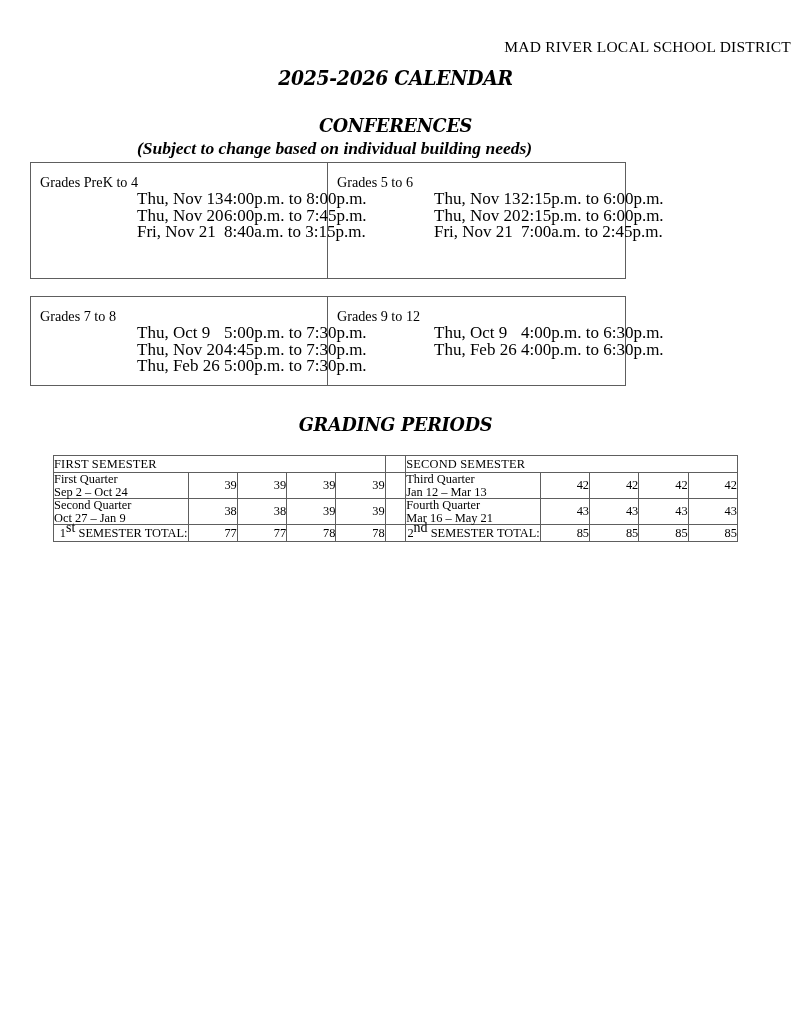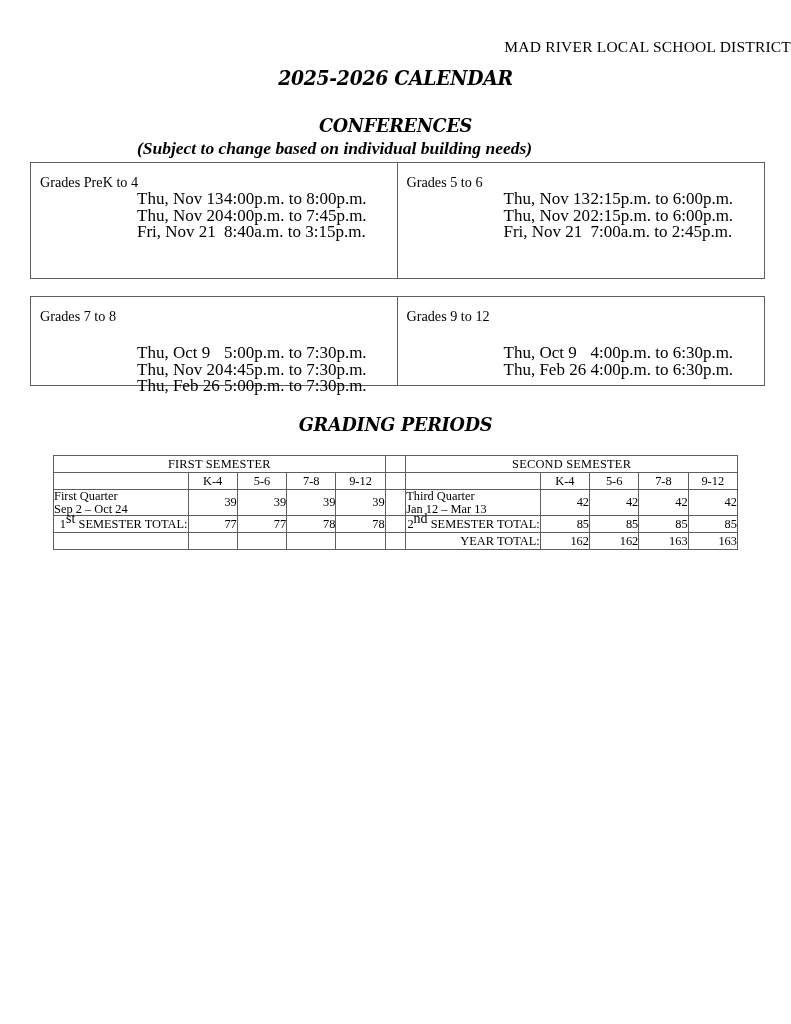--- a/index.html
+++ b/index.html
@@ -85,21 +85,21 @@
     font-style: italic;
     font-size: 19px;
     letter-spacing: -0.3px;
     transform: scaleX(0.93);
   }
 
   
   .conf-row {
     position: absolute;
     left: 30px;
-    width: 735px;
+    width: 596px;
     border: 1.3px solid #5e5e5e;
     box-sizing: border-box;
     display: flex;
   }
   .conf-row.row1 { top: 162px; height: 117px; }
   .conf-row.row2 { top: 296px; height: 90px; }
 
   .conf-cell {
     box-sizing: border-box;
     position: relative;
@@ -115,21 +115,21 @@
     top: 11px;
     font-size: 14.2px;
     white-space: nowrap;
   }
 
   .conf-lines {
     position: absolute;
     left: 106px;
     top: 28px;
   }
-  .conf-row.row2 .conf-lines { top: 28px; margin-top: 20px; }
+  .conf-row.row2 .conf-lines { top: 28px; }
 
   .conf-line {
     display: flex;
     font-size: 17px;
     line-height: 16.5px;
     white-space: nowrap;
   }
   .conf-line .date {
     width: 87px;
     flex: 0 0 87px;
@@ -170,21 +170,21 @@
   td.gutter {
     border-top: none;
     border-bottom: none;
     border-left: 1.1px solid #5e5e5e;
     border-right: 1.1px solid #5e5e5e;
   }
   td.gutter.top-edge { border-top: 1.1px solid #5e5e5e; }
   td.gutter.bot-edge { border-bottom: 1.1px solid #5e5e5e; }
 
   .sem-head {
-    text-align: center;
+    text-align: left;
     font-size: 15px;
     height: 22px;
     letter-spacing: 0.2px;
   }
 
   .grade-head {
     text-align: center;
     font-size: 13px;
     height: 20px;
   }
@@ -235,21 +235,21 @@
   <div class="conf-row row1">
     <div class="conf-cell left">
       <div class="conf-grade">Grades PreK to 4</div>
       <div class="conf-lines">
         <div class="conf-line">
           <span class="date">Thu, Nov 13</span>
           <span class="time">4:00p.m. to 8:00p.m.</span>
         </div>
         <div class="conf-line">
           <span class="date">Thu, Nov 20</span>
-          <span class="time">4:00p.m. to 7:45p.m.</span>
+          <span class="time">6:00p.m. to 7:45p.m.</span>
         </div>
         <div class="conf-line">
           <span class="date">Fri, Nov 21</span>
           <span class="time">8:40a.m. to 3:15p.m.</span>
         </div>
       </div>
     </div>
     <div class="conf-cell">
       <div class="conf-grade">Grades 5 to 6</div>
       <div class="conf-lines">
@@ -320,33 +320,20 @@
           <col class="c-grade">
       </colgroup>
       <tbody>
 
         <tr>
           <td class="sem-head" colspan="5">FIRST SEMESTER</td>
           <td class="gutter top-edge"></td>
           <td class="sem-head" colspan="5">SECOND SEMESTER</td>
         </tr>
 
-        <tr>
-          <td></td>
-          <td class="grade-head">K-4</td>
-          <td class="grade-head">5-6</td>
-          <td class="grade-head">7-8</td>
-          <td class="grade-head">9-12</td>
-          <td class="gutter"></td>
-          <td></td>
-          <td class="grade-head">K-4</td>
-          <td class="grade-head">5-6</td>
-          <td class="grade-head">7-8</td>
-          <td class="grade-head">9-12</td>
-        </tr>
 
         <tr>
           <td class="qtr-cell">
             <span class="l1">First Quarter</span>
             <span class="l2">Sep 2 – Oct 24</span>
           </td>
           <td class="num">39</td>
           <td class="num">39</td>
           <td class="num">39</td>
           <td class="num">39</td>
@@ -354,45 +341,51 @@
           <td class="qtr-cell">
             <span class="l1">Third Quarter</span>
             <span class="l2">Jan 12 – Mar 13</span>
           </td>
           <td class="num">42</td>
           <td class="num">42</td>
           <td class="num">42</td>
           <td class="num">42</td>
         </tr>
 
+        <tr>
+          <td class="qtr-cell">
+            <span class="l1">Second Quarter</span>
+            <span class="l2">Oct 27 – Jan 9</span>
+          </td>
+          <td class="num">38</td>
+          <td class="num">38</td>
+          <td class="num">39</td>
+          <td class="num">39</td>
+          <td class="gutter"></td>
+          <td class="qtr-cell">
+            <span class="l1">Fourth Quarter</span>
+            <span class="l2">Mar 16 – May 21</span>
+          </td>
+          <td class="num">43</td>
+          <td class="num">43</td>
+          <td class="num">43</td>
+          <td class="num">43</td>
+        </tr>
 
         <tr>
           <td class="total-label"><span>1</span><sup>st</sup><span> SEMESTER TOTAL:</span></td>
           <td class="num">77</td>
           <td class="num">77</td>
           <td class="num">78</td>
           <td class="num">78</td>
           <td class="gutter"></td>
           <td class="total-label"><span>2</span><sup>nd</sup><span> SEMESTER TOTAL:</span></td>
           <td class="num">85</td>
           <td class="num">85</td>
           <td class="num">85</td>
           <td class="num">85</td>
         </tr>
 
-        <tr class="empty-row">
-          <td class="total-label"></td>
-          <td class="num"></td>
-          <td class="num"></td>
-          <td class="num"></td>
-          <td class="num"></td>
-          <td class="gutter bot-edge"></td>
-          <td class="total-label">YEAR TOTAL:</td>
-          <td class="num">162</td>
-          <td class="num">162</td>
-          <td class="num">163</td>
-          <td class="num">163</td>
-        </tr>
       </tbody>
     </table>
   </div>
 
 </div>
 
 </body></html>

